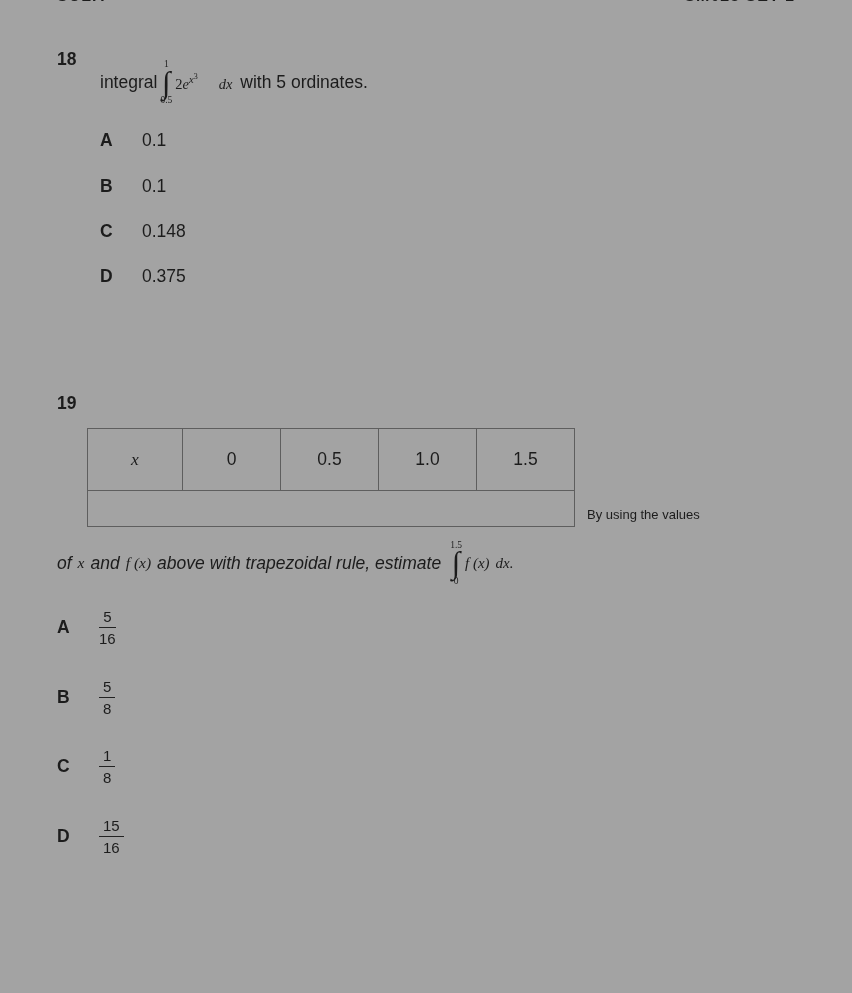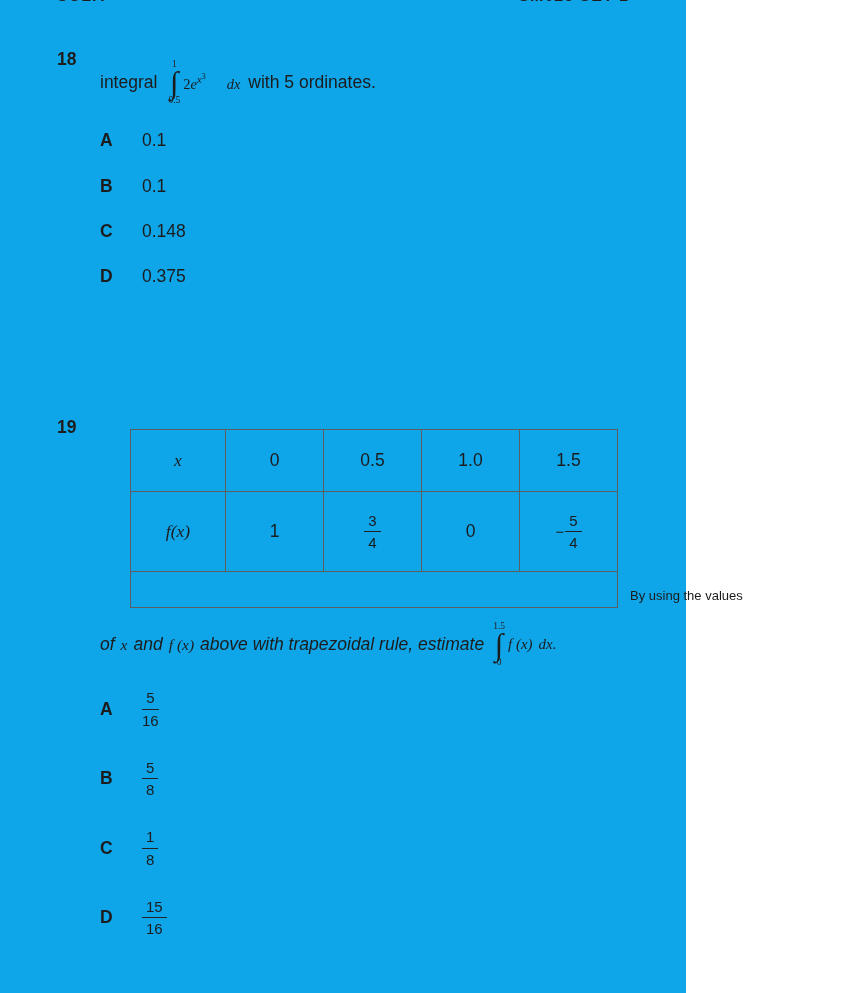--- a/index.html
+++ b/index.html
@@ -4,37 +4,37 @@
 <style>
   * { margin:0; padding:0; box-sizing:border-box; }
   html,body { background:#ffffff; }
   body {
     width:852px; height:993px;
     font-family:"Liberation Sans", sans-serif;
     color:#1c1c1c;
     position:relative;
     overflow:hidden;
   }
-  .page { position:relative; width:686px; height:993px; background:#0ea5e9; }
+  .page { position:relative; width:852px; height:993px; background:#a3a3a3; }
 
   
   .clip-header { position:absolute; top:0; left:0; right:0; height:7px; overflow:hidden; }
   .hdr-left  { position:absolute; top:-13px; left:57px;  font-weight:bold; font-size:16px; letter-spacing:1px; }
   .hdr-right { position:absolute; top:-13px; right:57px; font-weight:bold; font-size:16px; letter-spacing:1px; }
 
   .q { position:absolute; left:57px; right:57px; display:flex; }
   .q18 { top:48px; }
-  .q19 { top:416px; }
+  .q19 { top:392px;flex-direction:column; }
   .qnum { font-weight:bold; font-size:17.5px; width:43px; flex:none; line-height:1.3; }
   .qbody { flex:1; font-size:17.5px; line-height:1.3; }
 
   .justify1 { text-align:justify; text-align-last:justify; }
 
   .line2 { display:flex; align-items:center; margin-top:12px; }
-  .line2 .word { margin-right:8px; }
+  .line2 .word { }
   .line2 .word-after { margin-left:8px;text-align:center; }
 
   
   .intwrap { display:inline-flex; flex-direction:column; align-items:center; margin:0 3px; }
   .intlim { font-size:9.5px; font-family:"Liberation Serif", serif; line-height:1; color:#222; }
   .intsign { font-size:31px; font-family:"Liberation Serif", serif; line-height:0.85; }
 
   .mi { font-family:"Liberation Serif", serif; font-style:italic; }
   .integrand { font-family:"Liberation Serif", serif; font-size:14.5px; white-space:nowrap; }
   .integrand sup.s1 { font-size:10.5px; }
@@ -127,40 +127,20 @@
       <div class="table-row-wrap">
         <table class="qtable">
           <tbody>
             <tr class="r1">
               <td class="c0"><span class="mi">x</span></td>
               <td class="c"><span>0</span></td>
               <td class="c"><span>0.5</span></td>
               <td class="c"><span>1.0</span></td>
               <td class="c"><span>1.5</span></td>
             </tr>
-            <tr class="r2">
-              <td class="c0"><span class="mi">f(x)</span></td>
-              <td class="c"><span>1</span></td>
-              <td class="c">
-                <span class="frac">
-                  <span class="fnum">3</span>
-                  <span class="fden">4</span>
-                </span>
-              </td>
-              <td class="c"><span>0</span></td>
-              <td class="c">
-                <span class="negfrac">
-                  <span class="msign">−</span>
-                  <span class="frac">
-                    <span class="fnum">5</span>
-                    <span class="fden">4</span>
-                  </span>
-                </span>
-              </td>
-            </tr>
             <tr class="r3">
               <td colspan="5"></td>
             </tr>
           </tbody>
         </table>
         <div class="side-text">By using the values</div>
       </div>
 
       <div class="sentence">
         <span class="tok">of</span>

